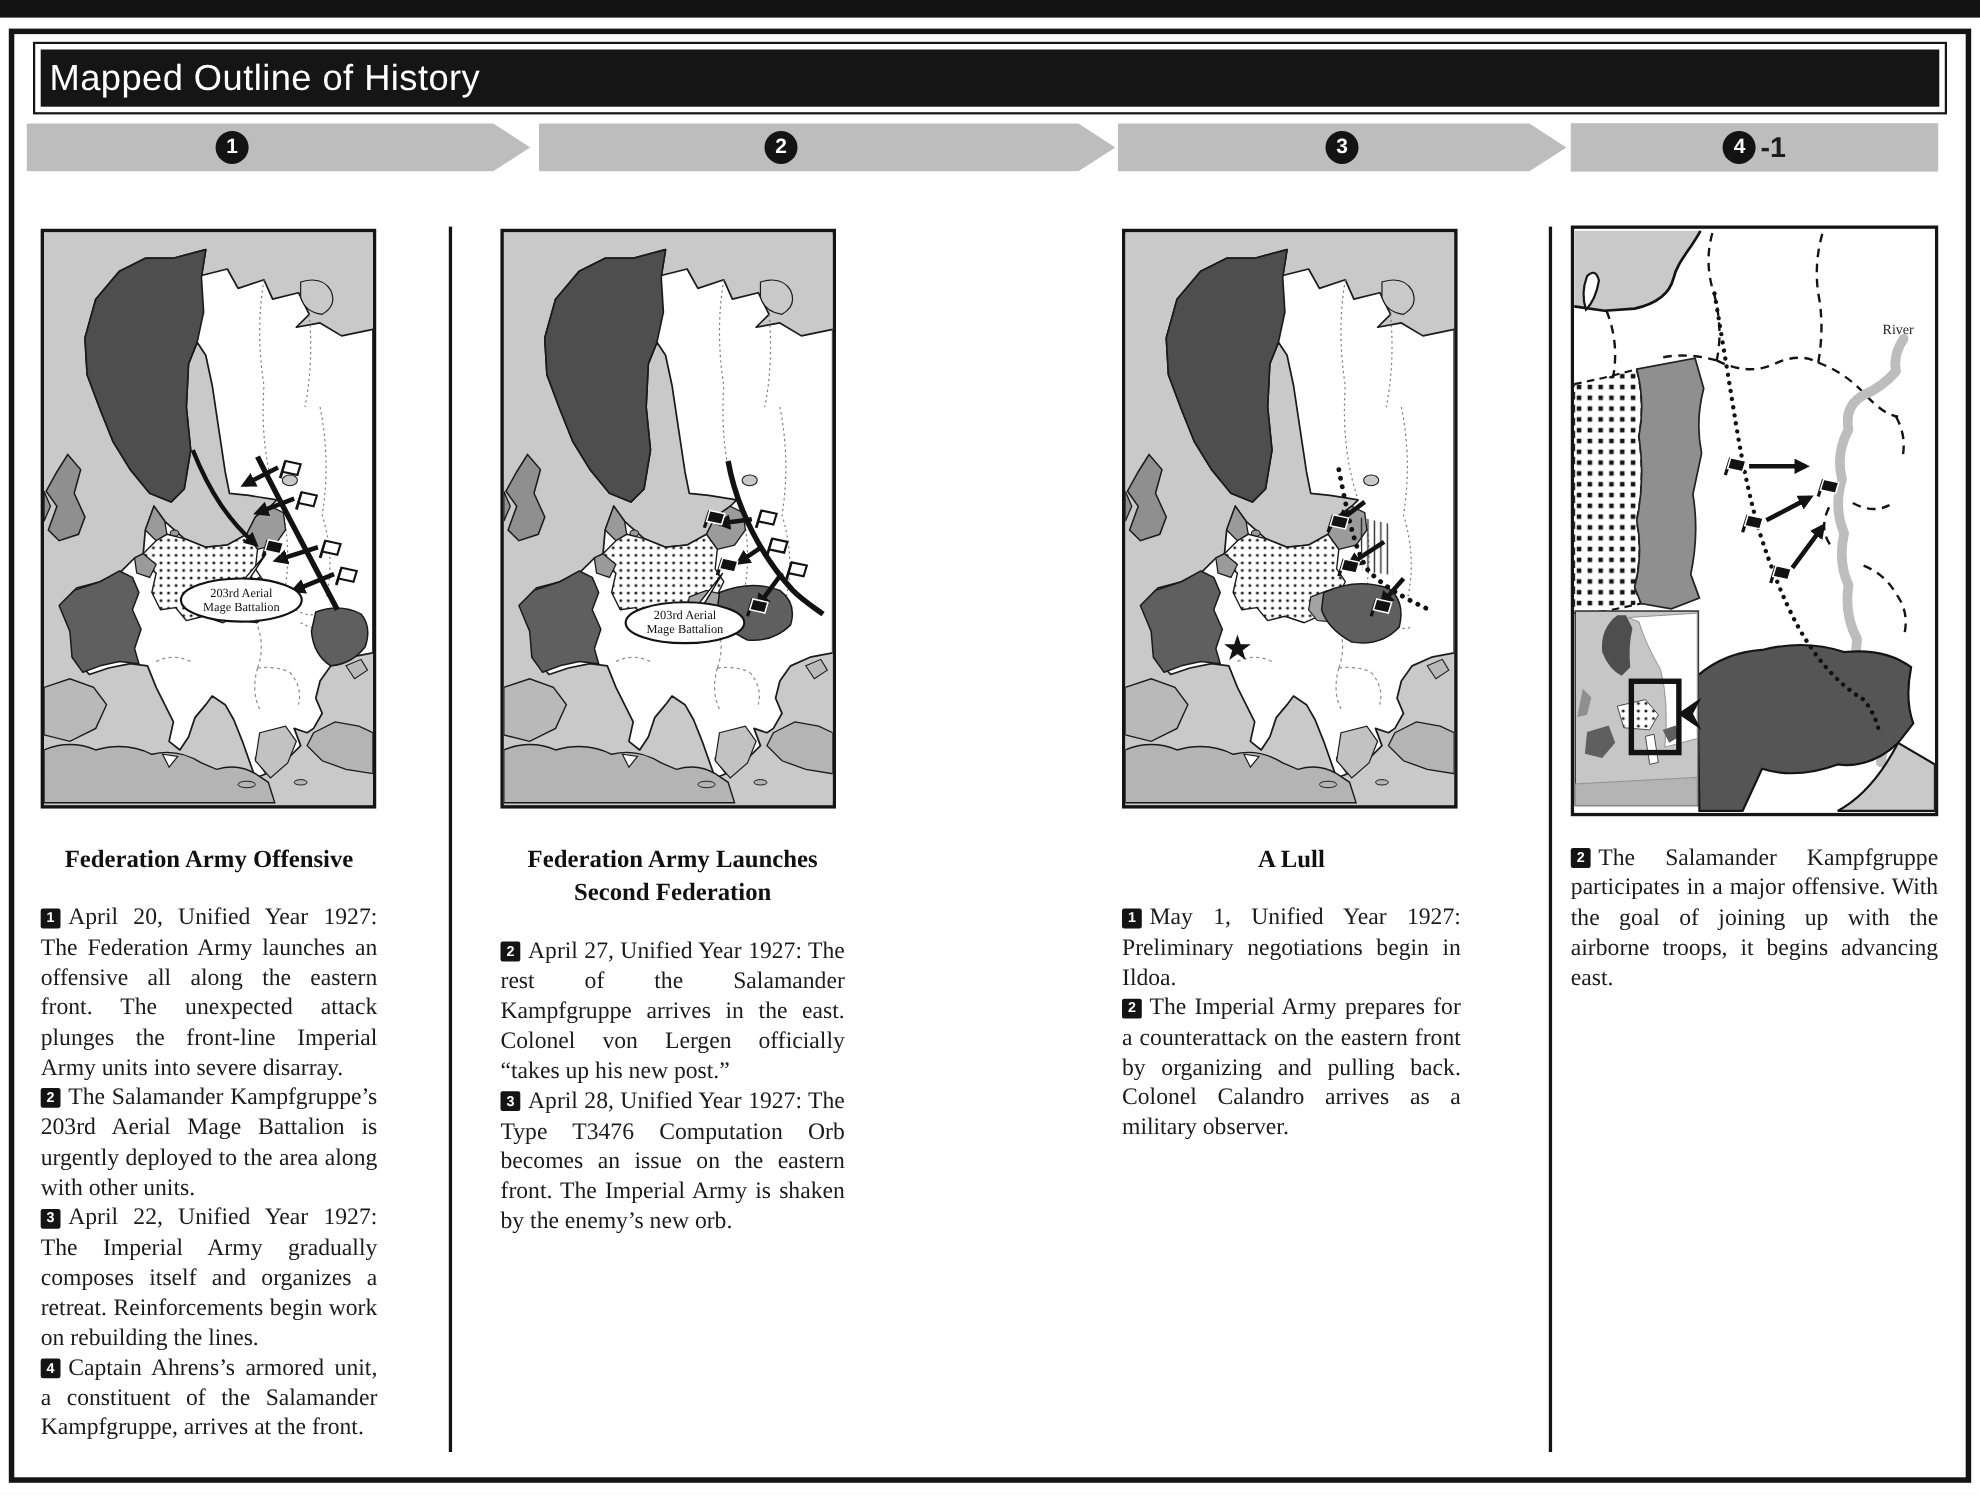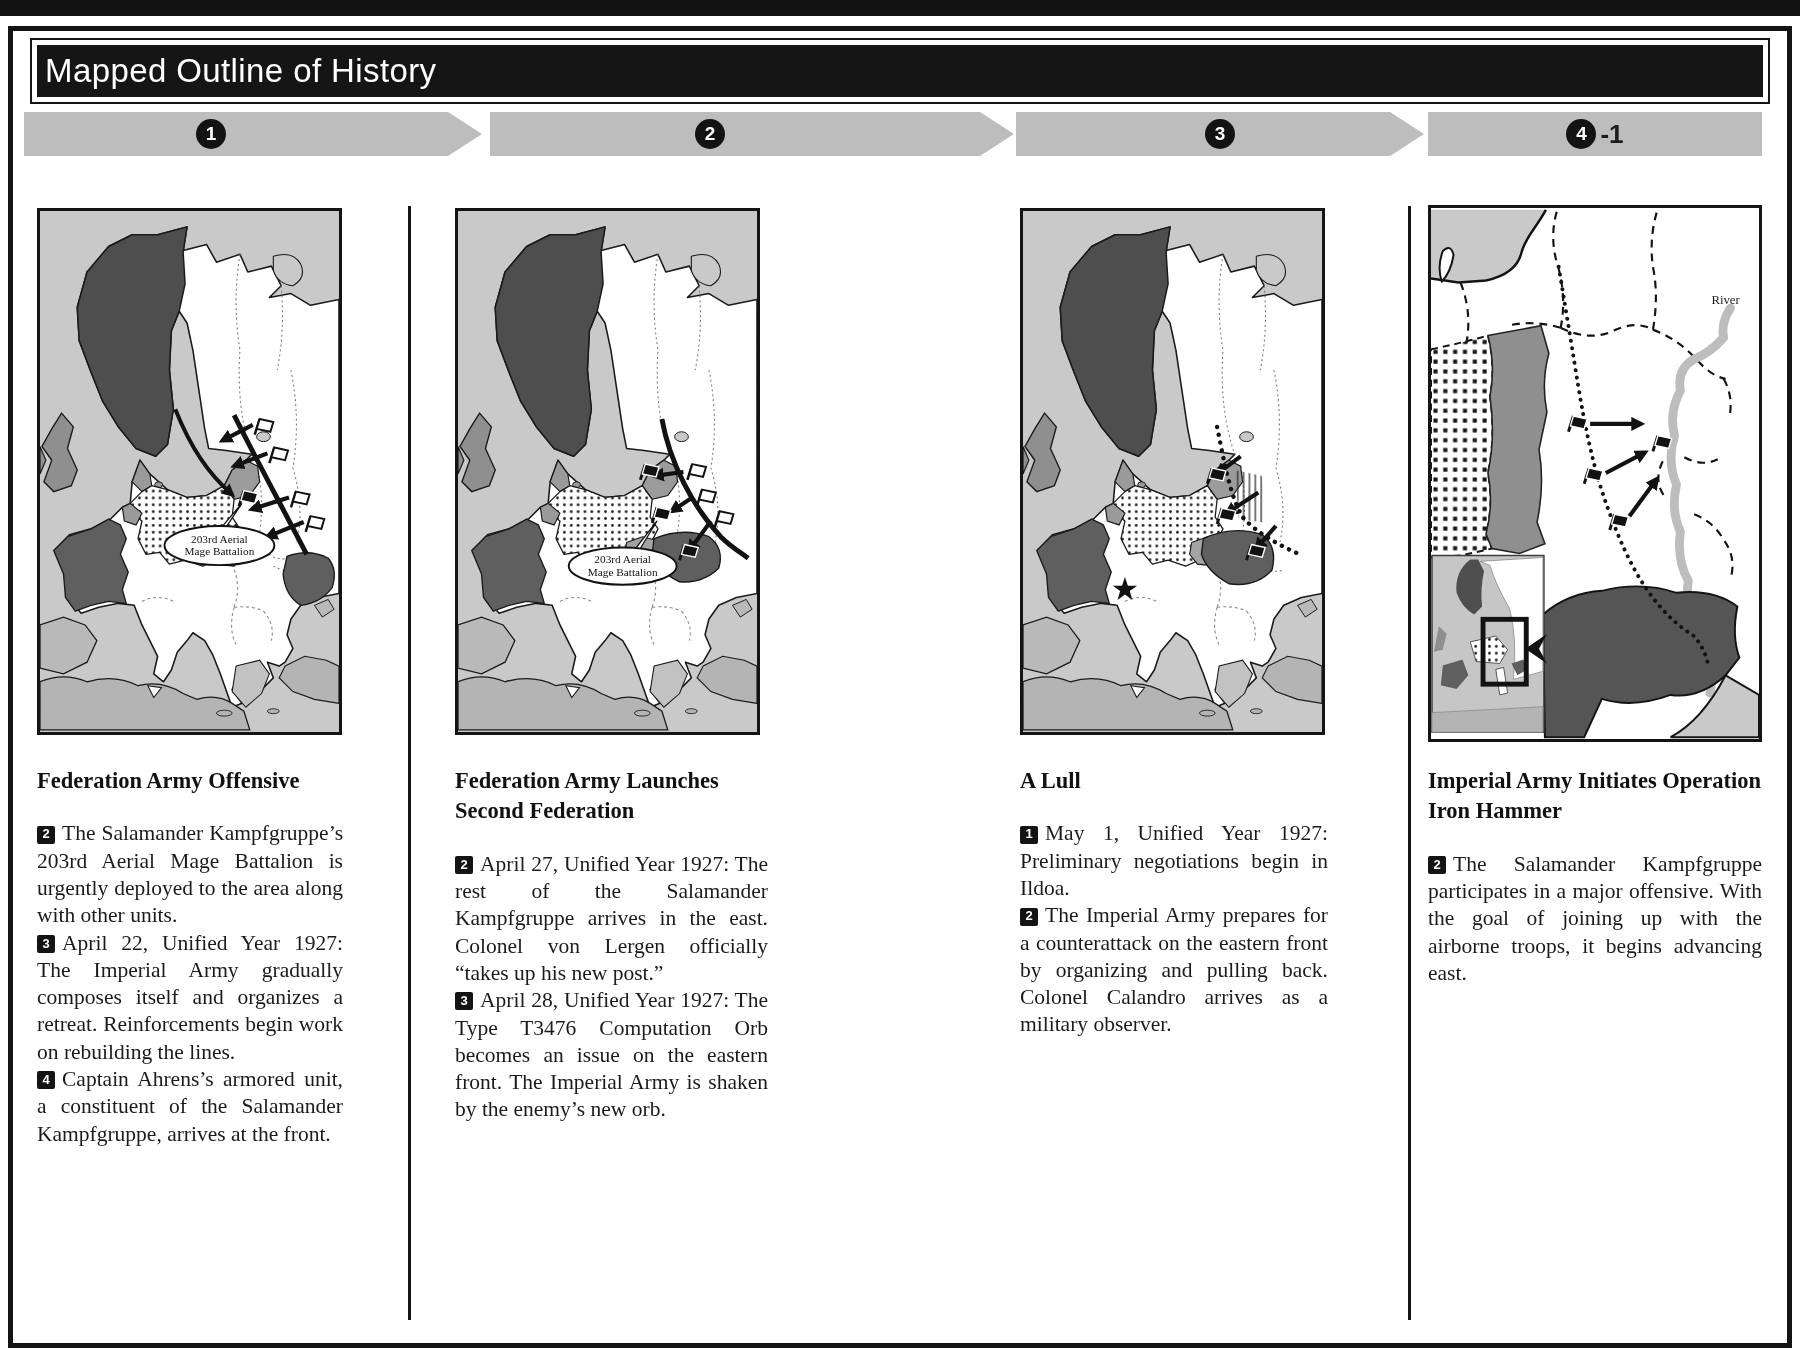--- a/index.html
+++ b/index.html
@@ -14,21 +14,21 @@
   .step.tip{clip-path:polygon(0 0,calc(100% - 34px) 0,100% 50%,calc(100% - 34px) 100%,0 100%);}
   .numcircle{width:30px;height:30px;border-radius:50%;background:#131313;color:#fff;
              font-family:"Liberation Sans",sans-serif;font-size:19px;font-weight:700;
              display:flex;align-items:center;justify-content:center;flex:0 0 auto;}
   .step .shift{transform:translateX(-42px);}
   .step-suffix{font-family:"Liberation Sans",sans-serif;font-size:26px;font-weight:700;color:#1d1d1d;margin-left:4px;}
   .vdiv{position:absolute;top:206px;width:3px;height:1114px;background:#141414;}
   .mapbox{position:absolute;border:3px solid #141414;box-sizing:border-box;background:#c9c9c9;}
   .mapbox svg{display:block;width:100%;height:100%;}
   .col{position:absolute;top:766px;}
-  .col h3{margin:0 0 24px 0;font-size:22.5px;line-height:1.35;font-weight:700;color:#111;}
+  .col h3{margin:0 0 24px 0;font-size:22.5px;line-height:1.35;font-weight:700;color:#111;text-align:center;}
   .col h3 span{display:block;}
   .item{margin:0;text-align:justify;font-size:21.5px;line-height:1.27;}
   .badge{display:inline-flex;width:18px;height:18px;background:#141414;color:#fff;border-radius:2px;
          font-family:"Liberation Sans",sans-serif;font-size:13px;font-weight:700;
          align-items:center;justify-content:center;margin-right:7px;transform:translateY(-2px);}
   .map-label{font-family:"Liberation Serif",serif;}
 </style>
 </head>
 <body>
 
@@ -280,20 +280,21 @@
         <rect x="53" y="417" width="44" height="66" fill="none" stroke="#121212" stroke-width="5"></rect>
         <polygon points="96,447 118,432 110,447 118,462" fill="#121212"></polygon>
       </g>
     </svg>
   </div>
 
   <div class="col" style="left:37px;width:306px;">
     <h3>
       <span>Federation Army Offensive</span>
     </h3>
+    <p class="item"><span class="badge">1</span><span>April 20, Unified Year 1927: The Federation Army launches an offensive all along the eastern front. The unexpected attack plunges the front-line Imperial Army units into severe disarray.</span></p>
     <p class="item"><span class="badge">2</span><span>The Salamander Kampfgruppe’s 203rd Aerial Mage Battalion is urgently deployed to the area along with other units.</span></p>
     <p class="item"><span class="badge">3</span><span>April 22, Unified Year 1927: The Imperial Army gradually composes itself and organizes a retreat. Reinforcements begin work on rebuilding the lines.</span></p>
     <p class="item"><span class="badge">4</span><span>Captain Ahrens’s armored unit, a constituent of the Salamander Kampfgruppe, arrives at the front.</span></p>
   </div>
 
   <div class="col" style="left:455px;width:313px;">
     <h3>
       <span>Federation Army Launches</span>
       <span>Second Federation</span>
     </h3>
@@ -303,20 +304,16 @@
 
   <div class="col" style="left:1020px;width:308px;">
     <h3>
       <span>A Lull</span>
     </h3>
     <p class="item"><span class="badge">1</span><span>May 1, Unified Year 1927: Preliminary negotiations begin in Ildoa.</span></p>
     <p class="item"><span class="badge">2</span><span>The Imperial Army prepares for a counterattack on the eastern front by organizing and pulling back. Colonel Calandro arrives as a military observer.</span></p>
   </div>
 
   <div class="col" style="left:1428px;width:334px;">
-    <h3>
-      <span>Imperial Army Initiates Operation</span>
-      <span>Iron Hammer</span>
-    </h3>
     <p class="item"><span class="badge">2</span><span>The Salamander Kampfgruppe participates in a major offensive. With the goal of joining up with the airborne troops, it begins advancing east.</span></p>
   </div>
 
 </div>
 
 </body></html>

